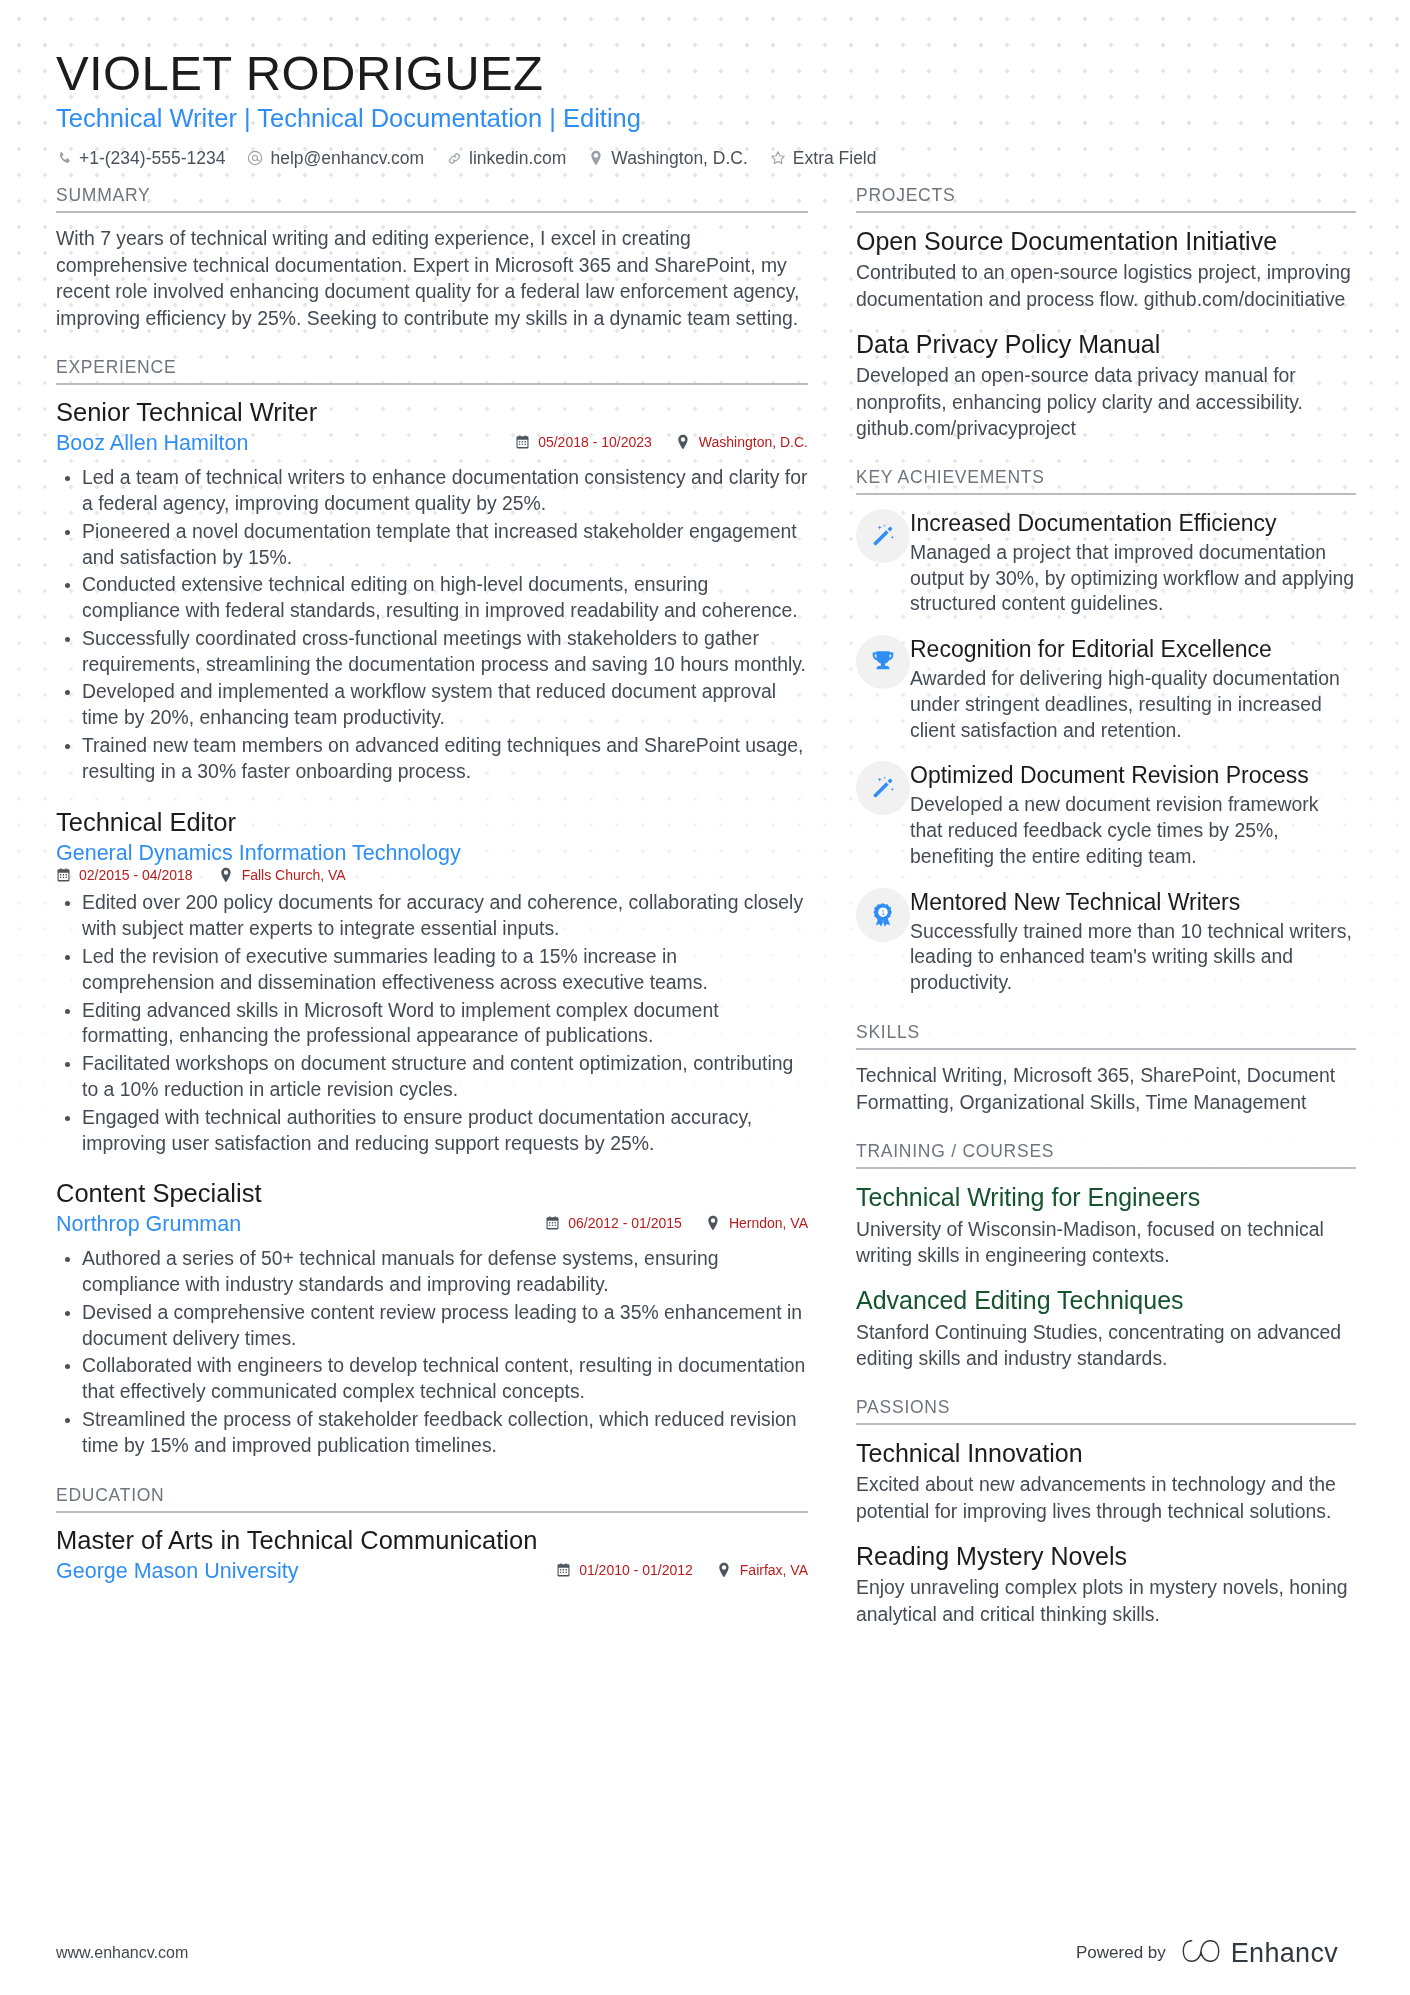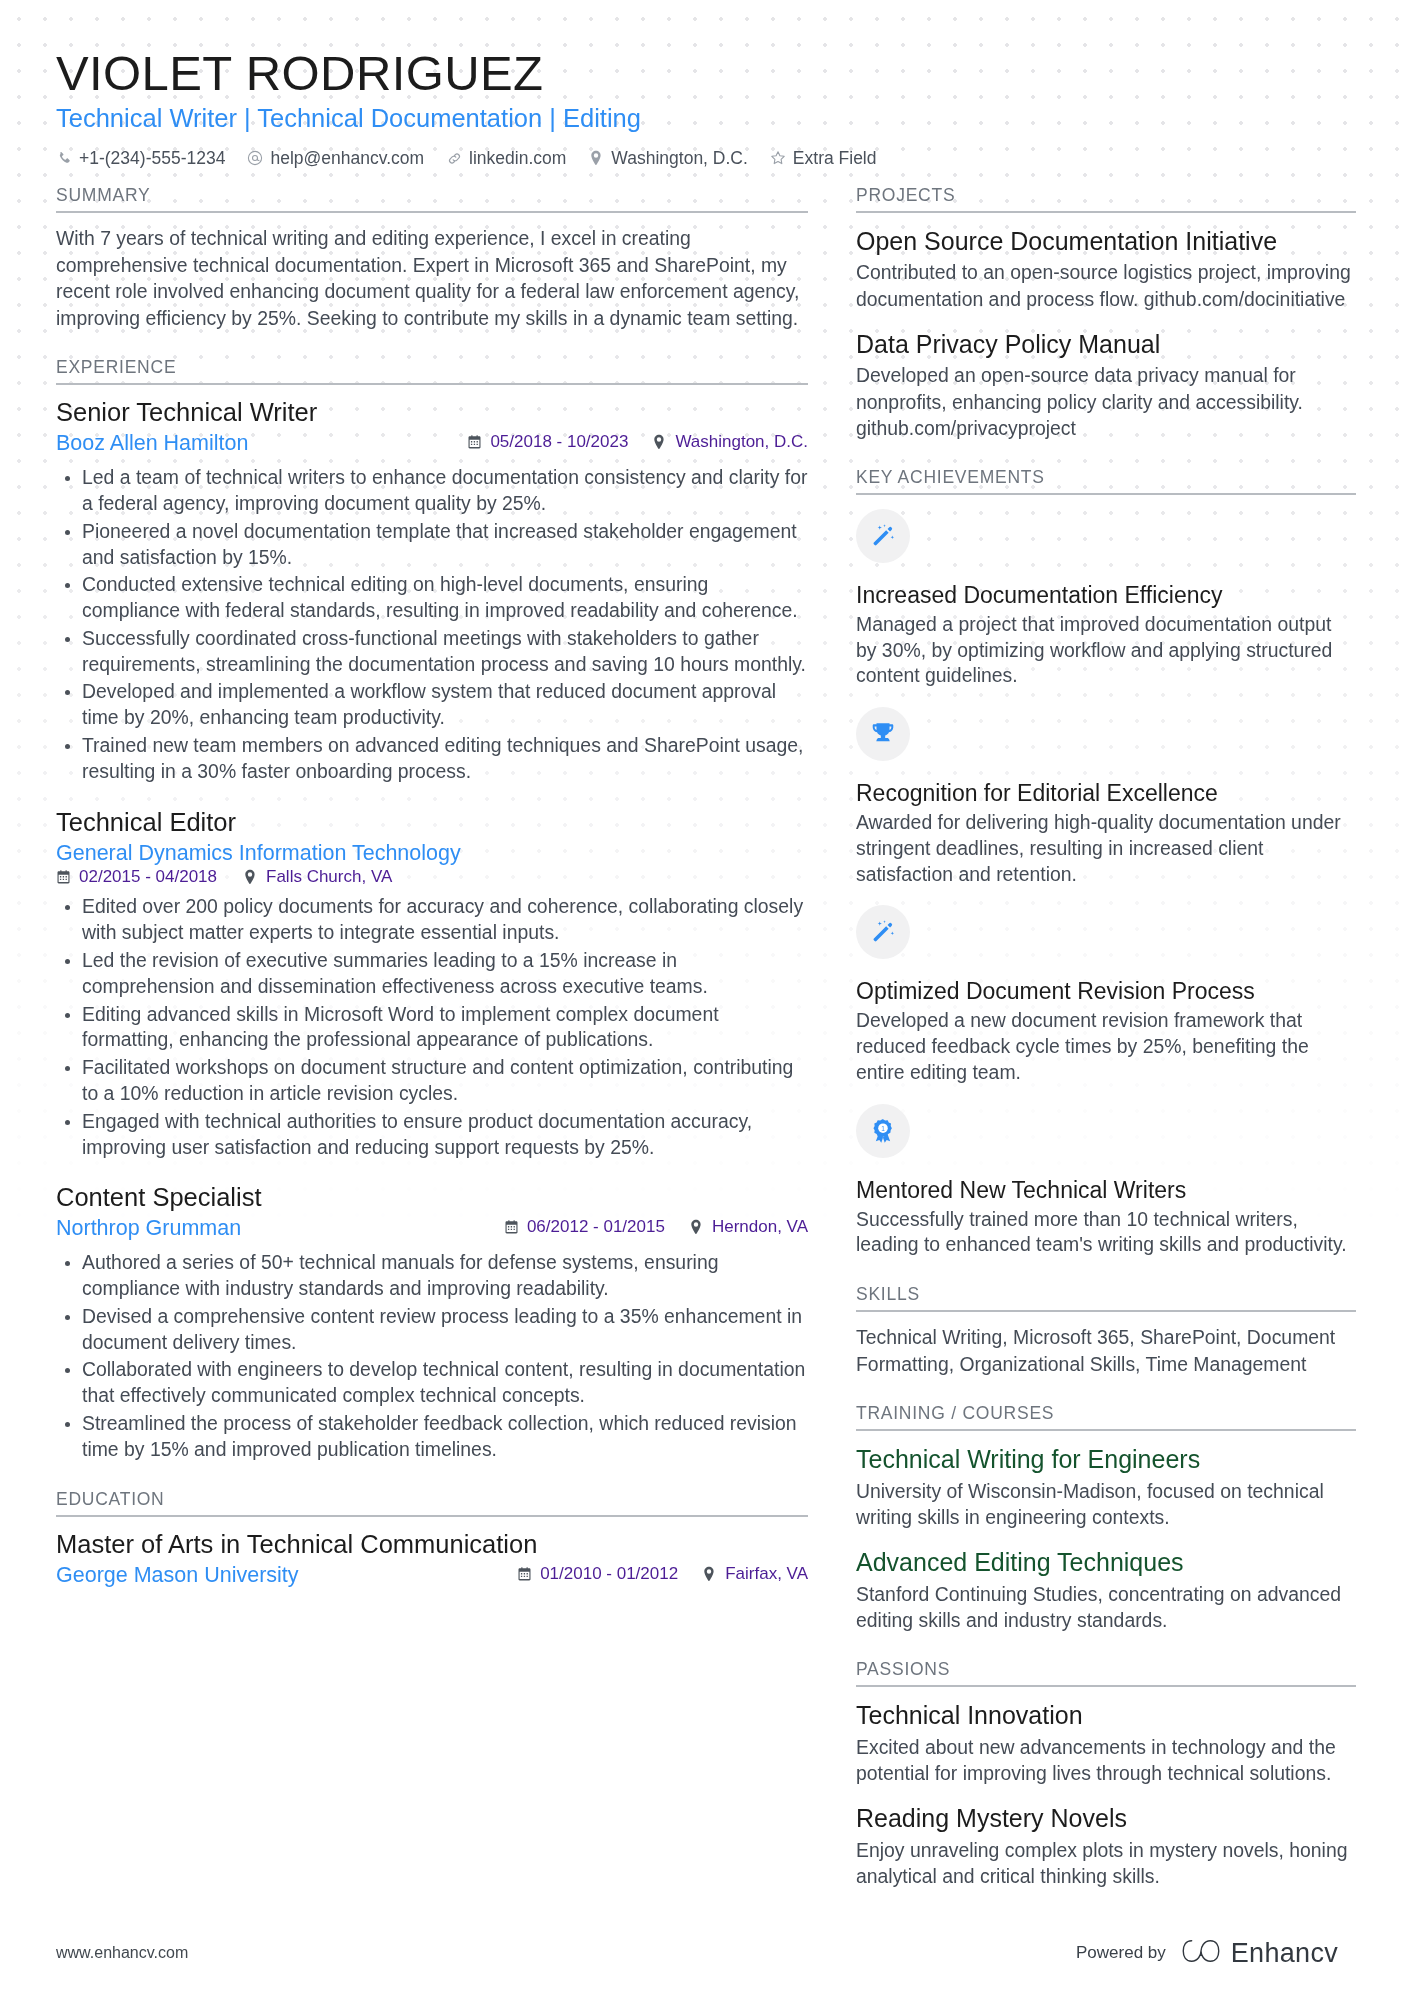--- a/index.html
+++ b/index.html
@@ -143,22 +143,22 @@
   .meta-right {
     display: flex;
     align-items: center;
     gap: 24px;
     margin-left: auto;
   }
   .meta-chunk {
     display: inline-flex;
     align-items: center;
     gap: 8px;
-    font-size: 17px;
-    color: #4c1d95;
+    font-size: 14px;
+    color: #b91c1c;
     white-space: nowrap;
   }
   .meta-chunk .m-ico {
     display: inline-flex;
     width: 15px; height: 16px;
     color: #4d545c;
     flex: 0 0 auto;
   }
   
   .entry-meta.stacked {
@@ -208,24 +208,22 @@
   .r-title.blue { color: #14532d; }
   .r-desc {
     font-size: 19.4px;
     line-height: 1.35;
     color: #444b55;
   }
 
   
   .ach {
     display: flex;
-    gap: 16px;
     margin-bottom: 16px;
     align-items: flex-start;
-    flex-direction: column;
   }
   .ach-ico {
     flex: 0 0 auto;
     width: 54px; height: 54px;
     border-radius: 50%;
     background: #f1f1f2;
     display: flex;
     align-items: center;
     justify-content: center;
     margin-top: 2px;

